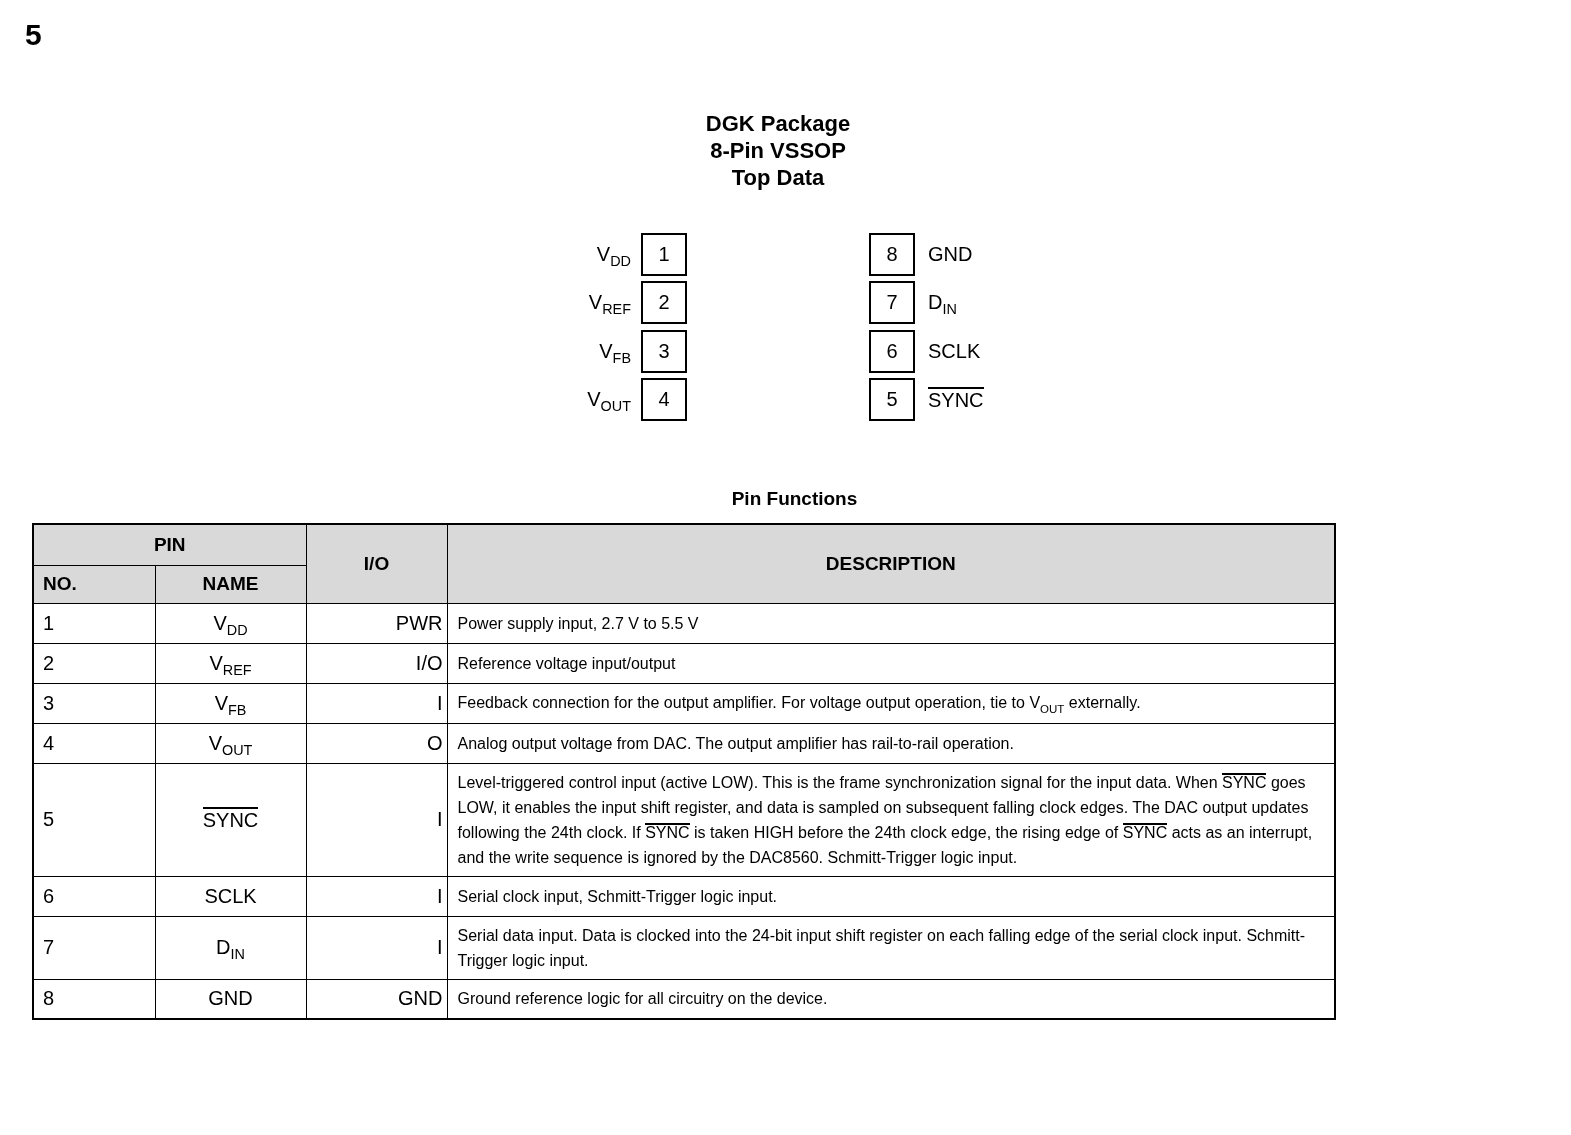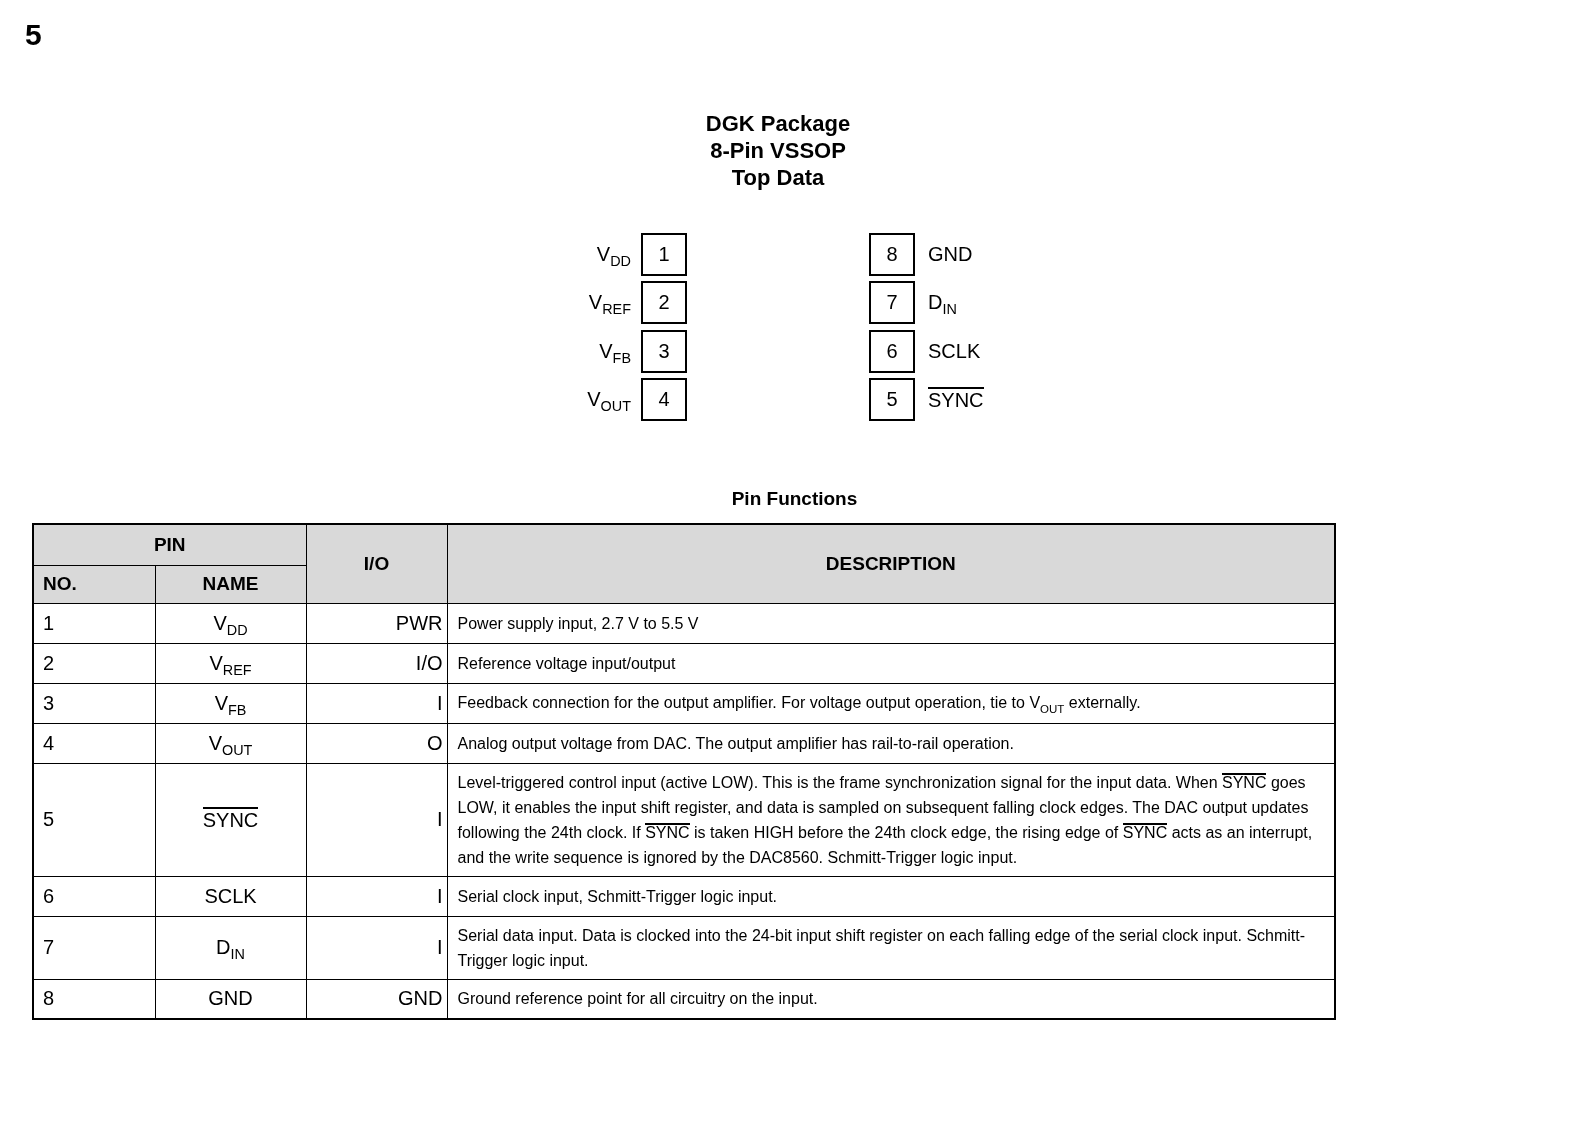--- a/index.html
+++ b/index.html
@@ -247,18 +247,18 @@
         <tr>
           <td class="td-no">7</td>
           <td class="td-name">D<span class="sub">IN</span></td>
           <td class="td-io">I</td>
           <td class="td-desc">Serial data input. Data is clocked into the 24-bit input shift register on each falling edge of the serial clock input. Schmitt-Trigger logic input.</td>
         </tr>
         <tr>
           <td class="td-no">8</td>
           <td class="td-name">GND</td>
           <td class="td-io">GND</td>
-          <td class="td-desc">Ground reference point for all circuitry on the input.</td>
+          <td class="td-desc">Ground reference logic for all circuitry on the device.</td>
         </tr>
       </tbody>
   </table>
 
 </div>
 
 </body></html>

